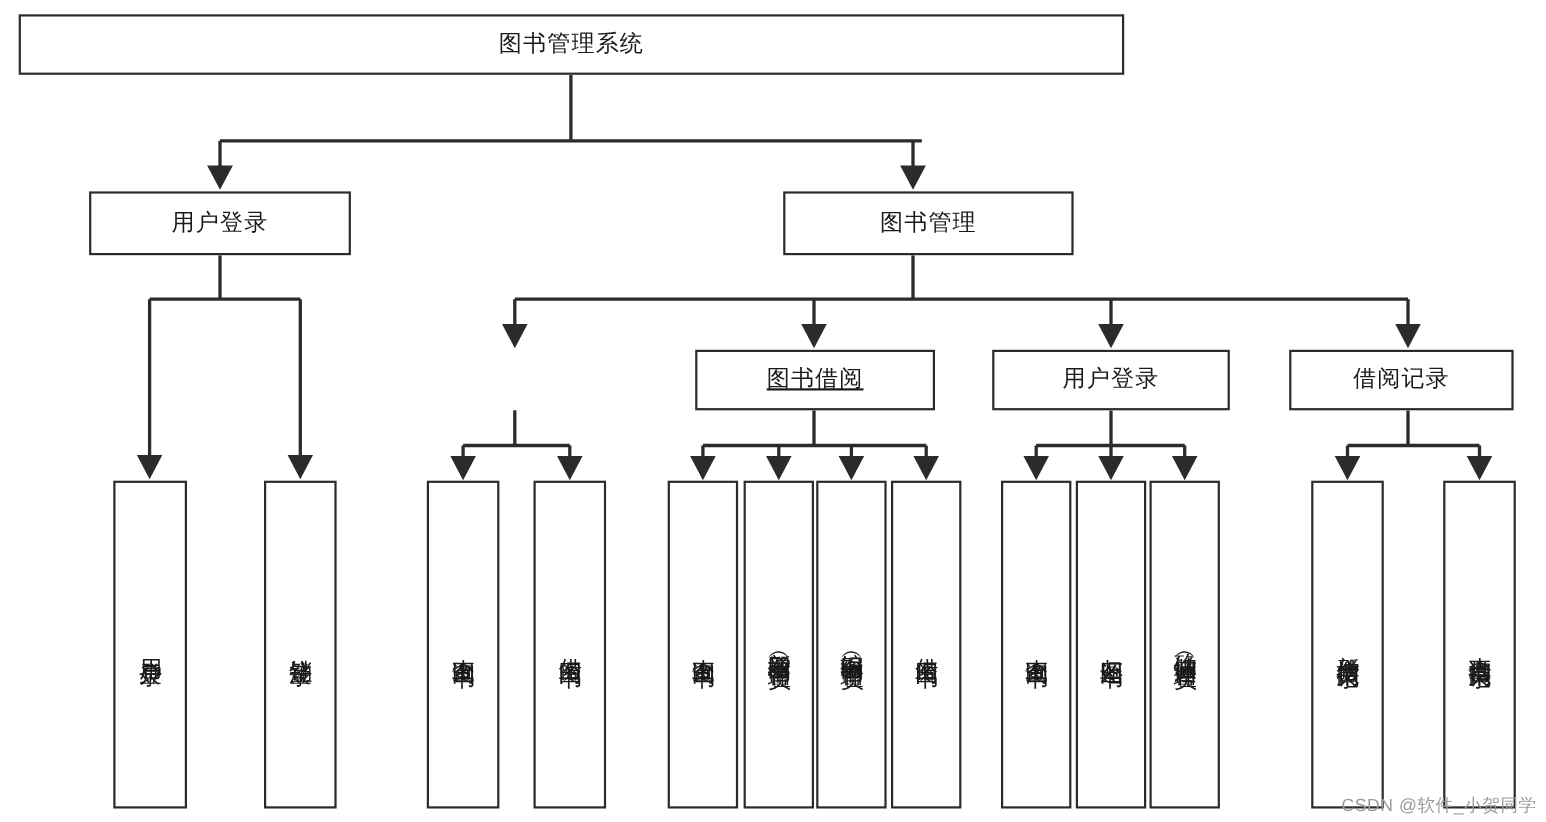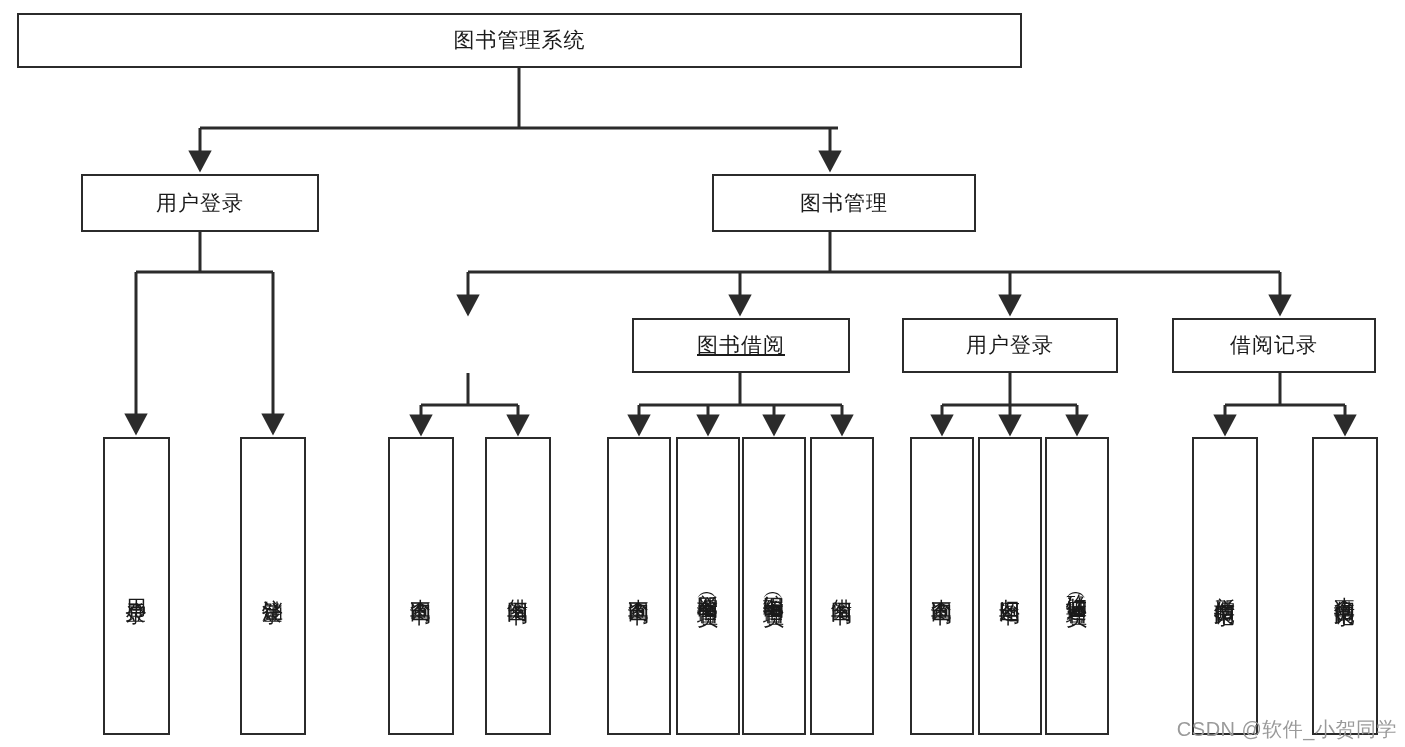--- a/index.html
+++ b/index.html
@@ -56,21 +56,21 @@
     text-orientation: upright;
     font-size: 21px;
     letter-spacing: 2px;
     line-height: 1;
     white-space: nowrap;
   }
   #watermark {
     position: absolute;
     right: 8px;
     bottom: 4px;
-    font-size: 20px;
+    font-size: 16px;
     color: #9a9a9a;
     letter-spacing: 0.5px;
     white-space: nowrap;
     z-index: 5;
   }
 </style>
 </head>
 <body>
 
 <div id="diagram-root">

